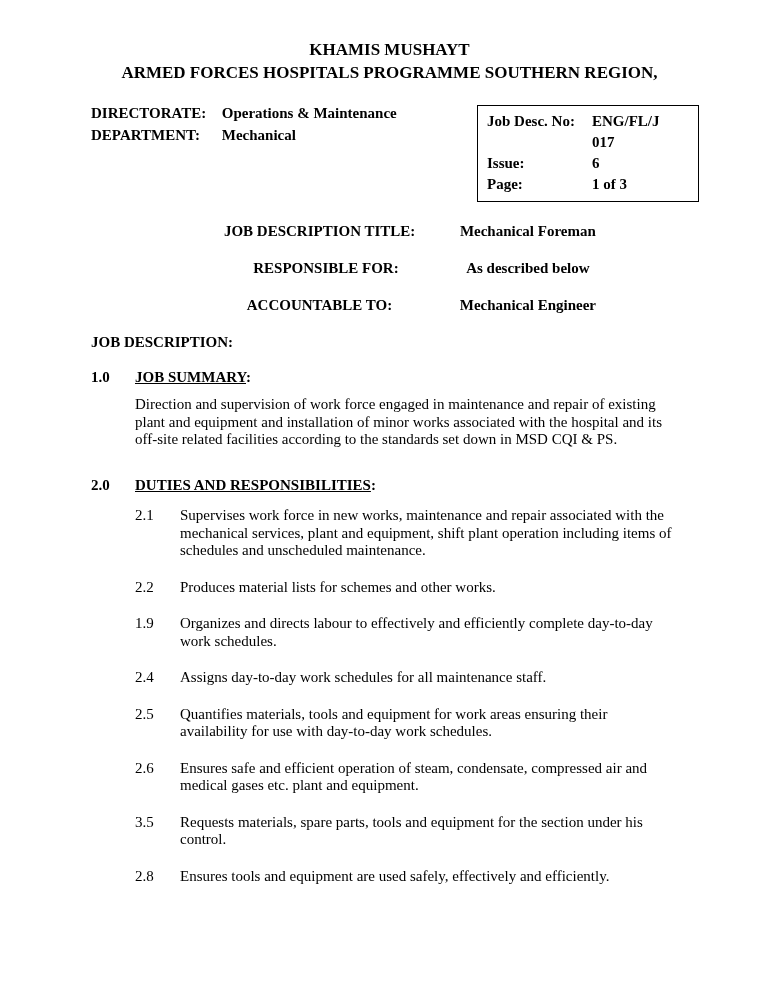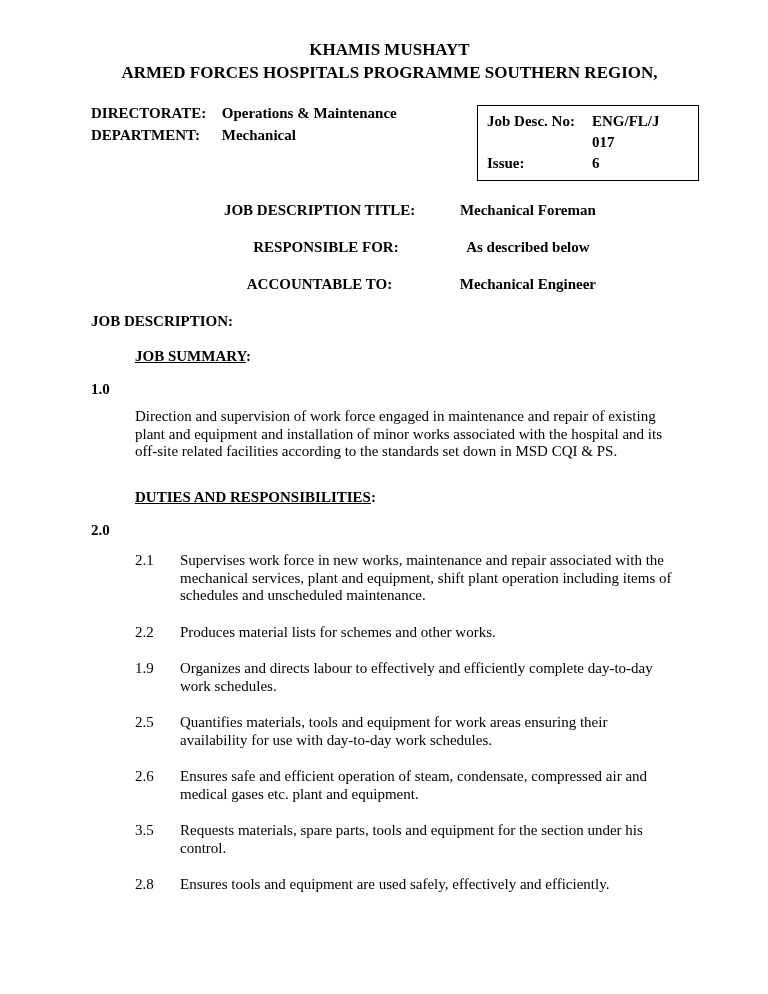--- a/index.html
+++ b/index.html
@@ -53,21 +53,20 @@
     vertical-align: top;
   }
   .field-row .fval { font-weight: bold; }
   .jd-label { font-weight: bold; margin-bottom: 17px; }
   .section { margin-top: 17px; }
   .sec-head { display: flex; }
   .sec-num {
     width: 44px;
     font-weight: bold;
     flex-shrink: 0;
-    margin-top: 33px;
   }
   .sec-title { font-weight: bold; }
   .sec-title .ul { text-decoration: underline; }
   .sec-body {
     margin: 10px 0 0 44px;
     width: 542px;
   }
   .duty-list { margin-top: 13px; }
   .duty-item {
     display: flex;
@@ -98,20 +97,24 @@
       </div>
     </div>
     <div class="info-box">
       <div class="brow">
         <span class="blbl">Job Desc. No:</span>
         <span class="bval">ENG/FL/J 017</span>
       </div>
       <div class="brow">
         <span class="blbl">Issue:</span>
         <span class="bval">6</span>
+      </div>
+      <div class="brow">
+        <span class="blbl">Page:</span>
+        <span class="bval">1 of 3</span>
       </div>
     </div>
   </div>
 
   <div class="field-row">
     <span class="flbl">JOB DESCRIPTION TITLE:</span>
     <span class="fval">Mechanical Foreman</span>
   </div>
   <div class="field-row">
     <span class="flbl">RESPONSIBLE FOR:</span>
@@ -145,20 +148,24 @@
       </div>
       <div class="duty-item">
         <span class="duty-num">2.2</span>
         <span class="duty-text">Produces material lists for schemes and other works.</span>
       </div>
       <div class="duty-item">
         <span class="duty-num">1.9</span>
         <span class="duty-text">Organizes and directs labour to effectively and efficiently complete day-to-day work schedules.</span>
       </div>
       <div class="duty-item">
+        <span class="duty-num">2.4</span>
+        <span class="duty-text">Assigns day-to-day work schedules for all maintenance staff.</span>
+      </div>
+      <div class="duty-item">
         <span class="duty-num">2.5</span>
         <span class="duty-text">Quantifies materials, tools and equipment for work areas ensuring their availability for use with day-to-day work schedules.</span>
       </div>
       <div class="duty-item">
         <span class="duty-num">2.6</span>
         <span class="duty-text">Ensures safe and efficient operation of steam, condensate, compressed air and medical gases etc. plant and equipment.</span>
       </div>
       <div class="duty-item">
         <span class="duty-num">3.5</span>
         <span class="duty-text">Requests materials, spare parts, tools and equipment for the section under his control.</span>

